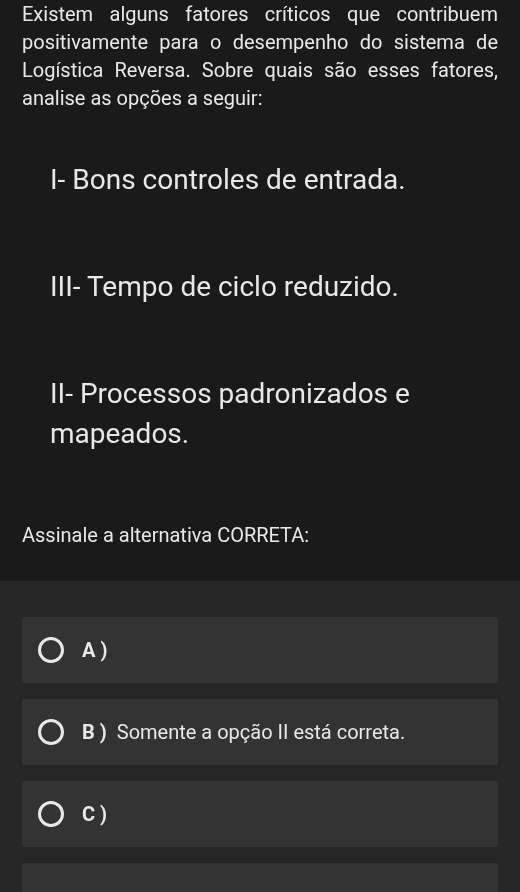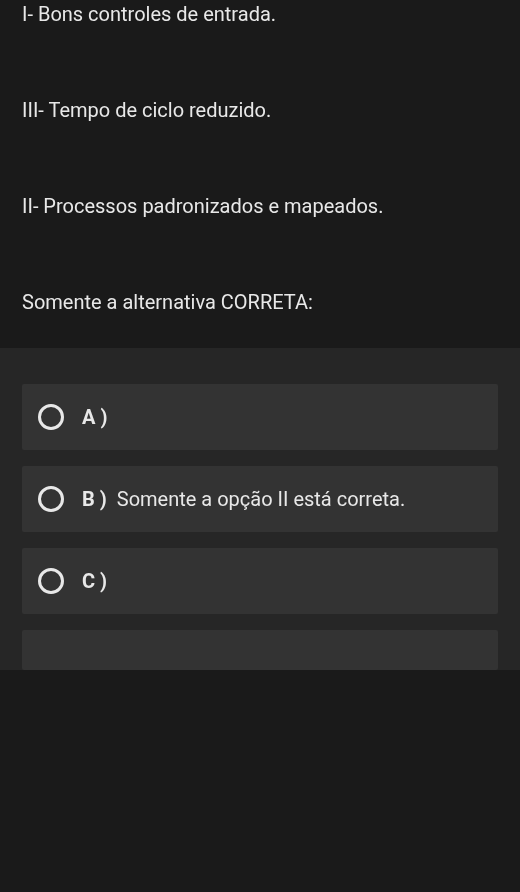--- a/index.html
+++ b/index.html
@@ -19,23 +19,24 @@
       padding: 0 22px;
       background-color: #1a1a1a;
     }
     .question-intro {
       font-size: 20px;
       line-height: 1.4;
       text-align: justify;
       margin-bottom: 48px;
     }
     .statement {
-      font-size: 20px;
+      font-size: 28px;
       line-height: 1.4;
       margin-bottom: 68px;
+      margin-left: 28px;
     }
     .statement:last-of-type {
       margin-bottom: 20px;
     }
     .instruction {
       font-size: 20px;
       line-height: 1.4;
       margin-bottom: 32px;
     }
     .options-section {
@@ -67,24 +68,25 @@
     }
     .option-text {
       font-size: 20px;
       line-height: 1.3;
     }
   </style>
 </head>
 <body>
 
 <div class="question-section">
+  <p class="question-intro">Existem alguns fatores críticos que contribuem positivamente para o desempenho do sistema de Logística Reversa. Sobre quais são esses fatores, analise as opções a seguir:</p>
   <p class="statement">I- Bons controles de entrada.</p>
   <p class="statement">III- Tempo de ciclo reduzido.</p>
   <p class="statement">II- Processos padronizados e mapeados.</p>
-  <p class="instruction">Somente a alternativa CORRETA:</p>
+  <p class="instruction">Assinale a alternativa CORRETA:</p>
 </div>
 
 <div class="options-section">
   <div class="option">
     <span class="radio-circle"></span>
     <span class="option-label">A )</span>
   </div>
   <div class="option">
     <span class="radio-circle"></span>
     <span class="option-label">B )</span>

